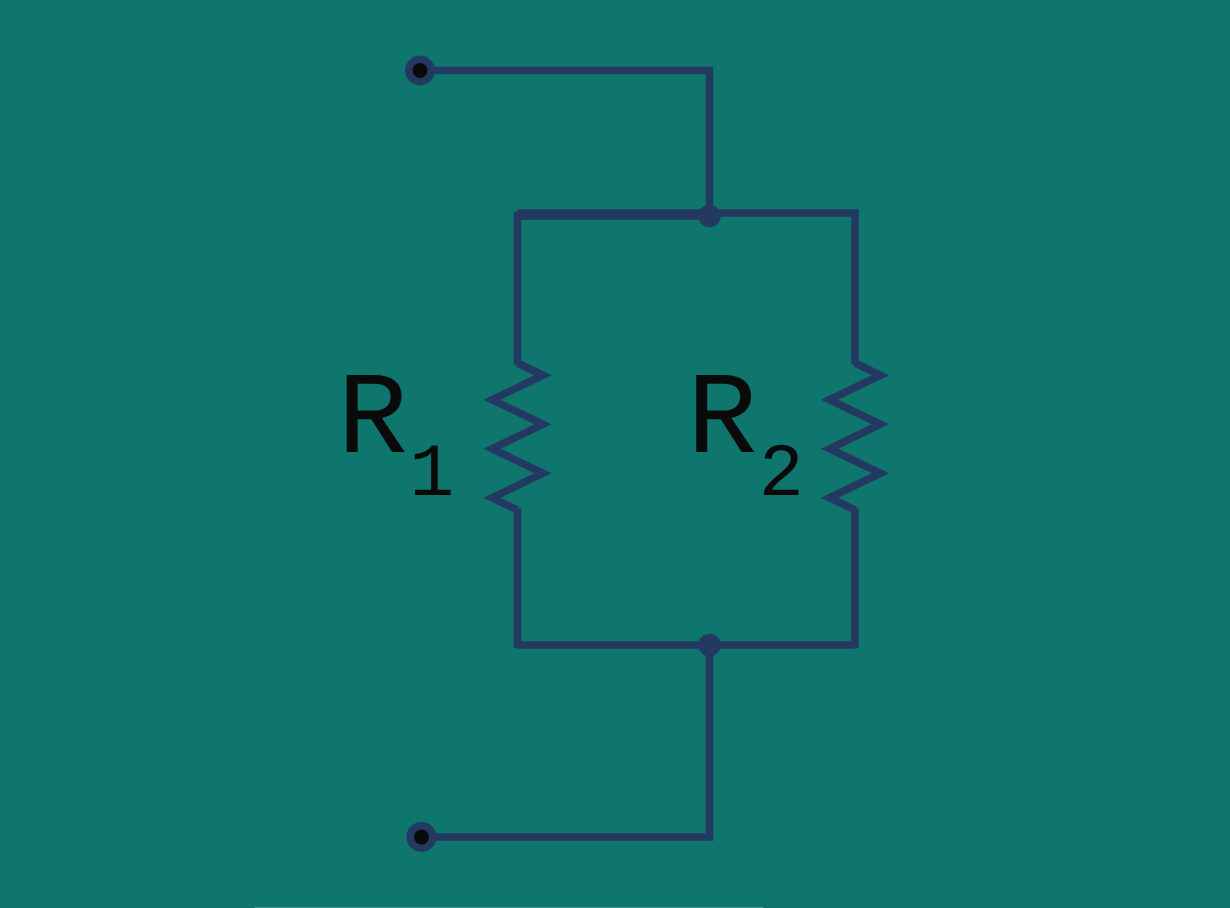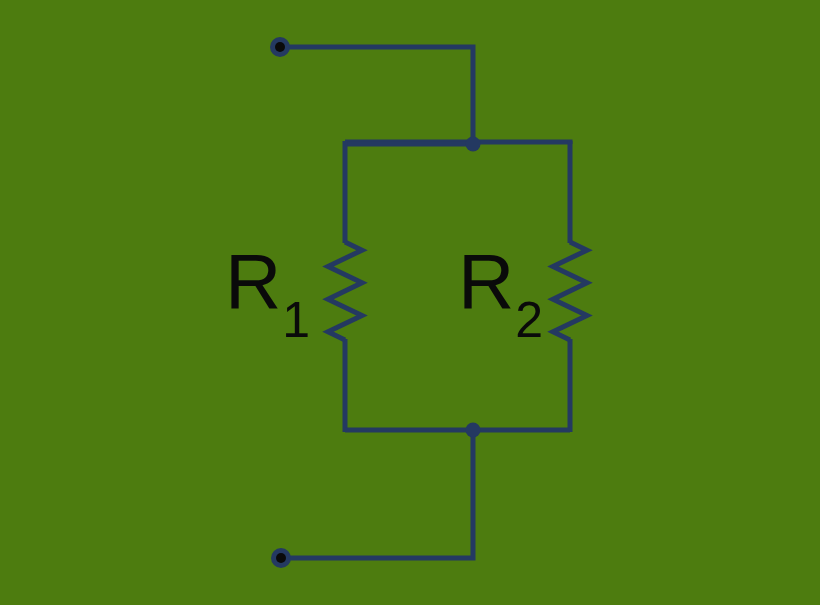--- a/index.html
+++ b/index.html
@@ -31,21 +31,21 @@
     font-size: 50px;
     transform: translateY(29px);
     margin-left: 1px;
   }
   #label-r1 { left: 225px; top: 242px; }
   #label-r2 { left: 458px; top: 242px; }
 </style>
 </head>
 <body>
 
-<div class="canvas" id="canvas" style="background: #4d7c0f;">
+<div class="canvas" id="canvas" style="background: #0f766e; font-family: Liberation Mono, monospace;">
   <svg class="circuit-svg" id="circuit-svg" viewBox="0 0 820 605" xmlns="http://www.w3.org/2000/svg">
       <polyline points="280,47 473,47 473,144" fill="none" stroke="#243961" stroke-width="5" stroke-linejoin="miter" stroke-linecap="butt"></polyline>
       <polyline points="345,142 570,142 570,144" fill="none" stroke="#243961" stroke-width="5" stroke-linejoin="miter" stroke-linecap="butt"></polyline>
       <polyline points="345,144 473,144" fill="none" stroke="#243961" stroke-width="5" stroke-linejoin="miter" stroke-linecap="butt"></polyline>
       <polyline points="345,141 345,243" fill="none" stroke="#243961" stroke-width="5" stroke-linejoin="miter" stroke-linecap="butt"></polyline>
       <polyline points="345,339 345,432" fill="none" stroke="#243961" stroke-width="5" stroke-linejoin="miter" stroke-linecap="butt"></polyline>
       <polyline points="570,141 570,243" fill="none" stroke="#243961" stroke-width="5" stroke-linejoin="miter" stroke-linecap="butt"></polyline>
       <polyline points="570,339 570,432" fill="none" stroke="#243961" stroke-width="5" stroke-linejoin="miter" stroke-linecap="butt"></polyline>
       <polyline points="345,430 570,430" fill="none" stroke="#243961" stroke-width="5" stroke-linejoin="miter" stroke-linecap="butt"></polyline>
       <polyline points="473,430 473,558 281,558" fill="none" stroke="#243961" stroke-width="5" stroke-linejoin="miter" stroke-linecap="butt"></polyline>

